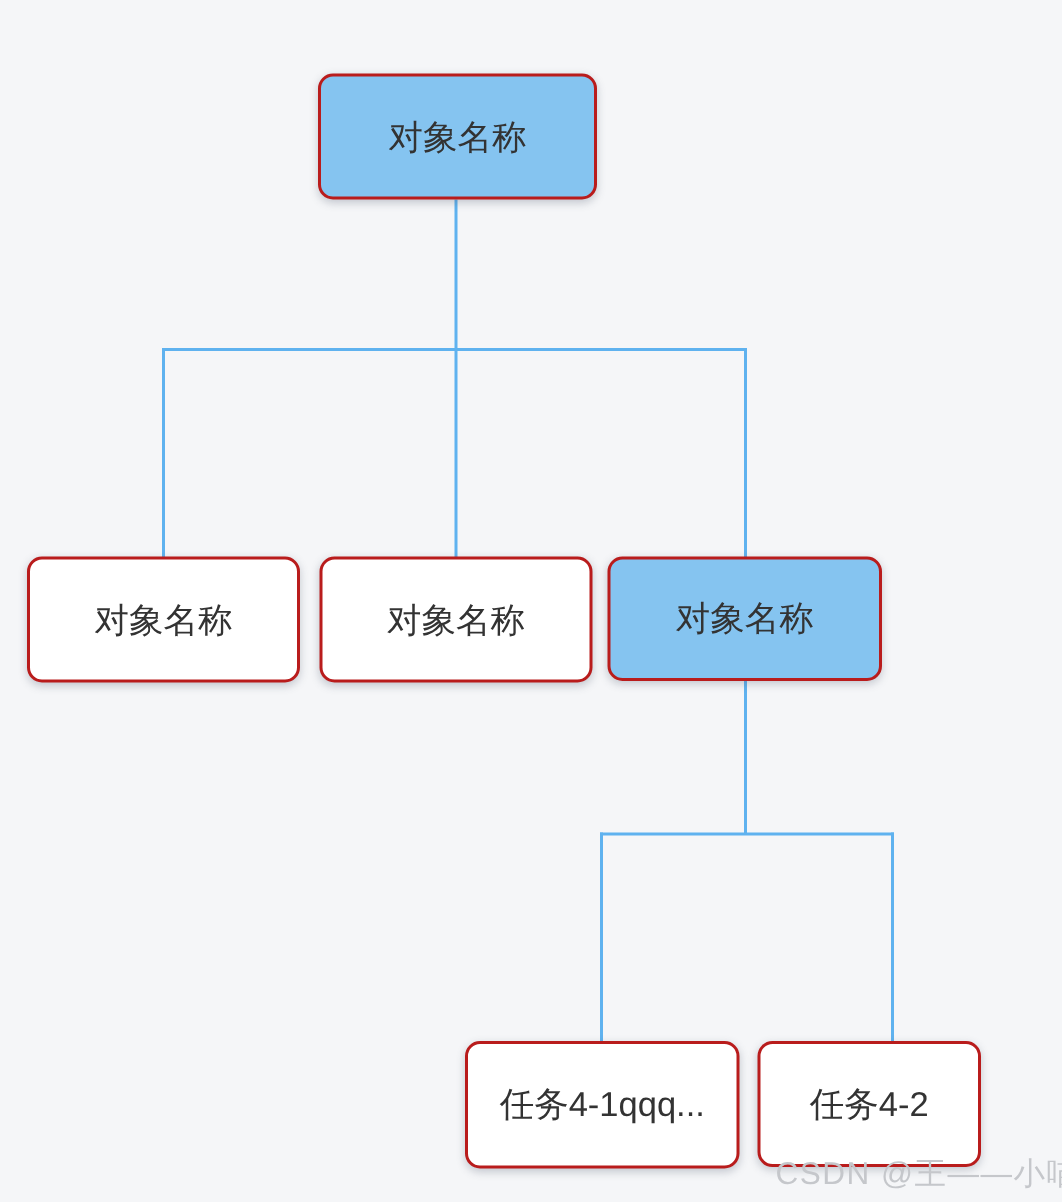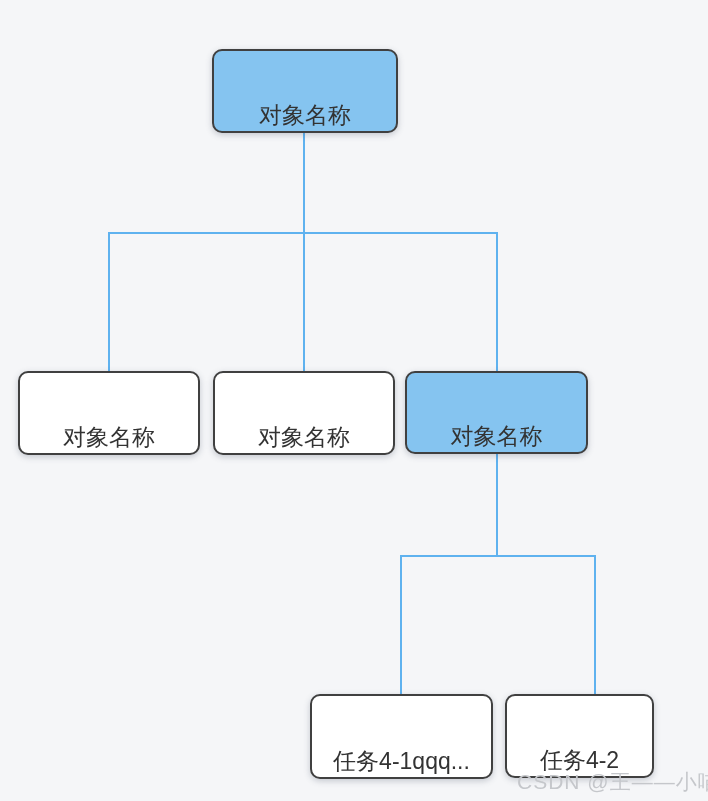--- a/index.html
+++ b/index.html
@@ -21,24 +21,24 @@
   .line {
     position: absolute;
     background: #5fb2ef;
     z-index: 1;
   }
   .node {
     position: absolute;
     z-index: 2;
     box-sizing: border-box;
     display: flex;
-    align-items: flex-end;
+    align-items: center;
     justify-content: center;
     background: #ffffff;
-    border: 2px solid #404040;
+    border: 2px solid #b91c1c;
     border-radius: 10px;
     box-shadow: 0 2px 6px rgba(70, 80, 100, 0.28);
     font-size: 23px;
     color: #333333;
     cursor: default;
     white-space: nowrap;
     overflow: hidden;
   }
   .node.filled {
     background: #85c4f0;

